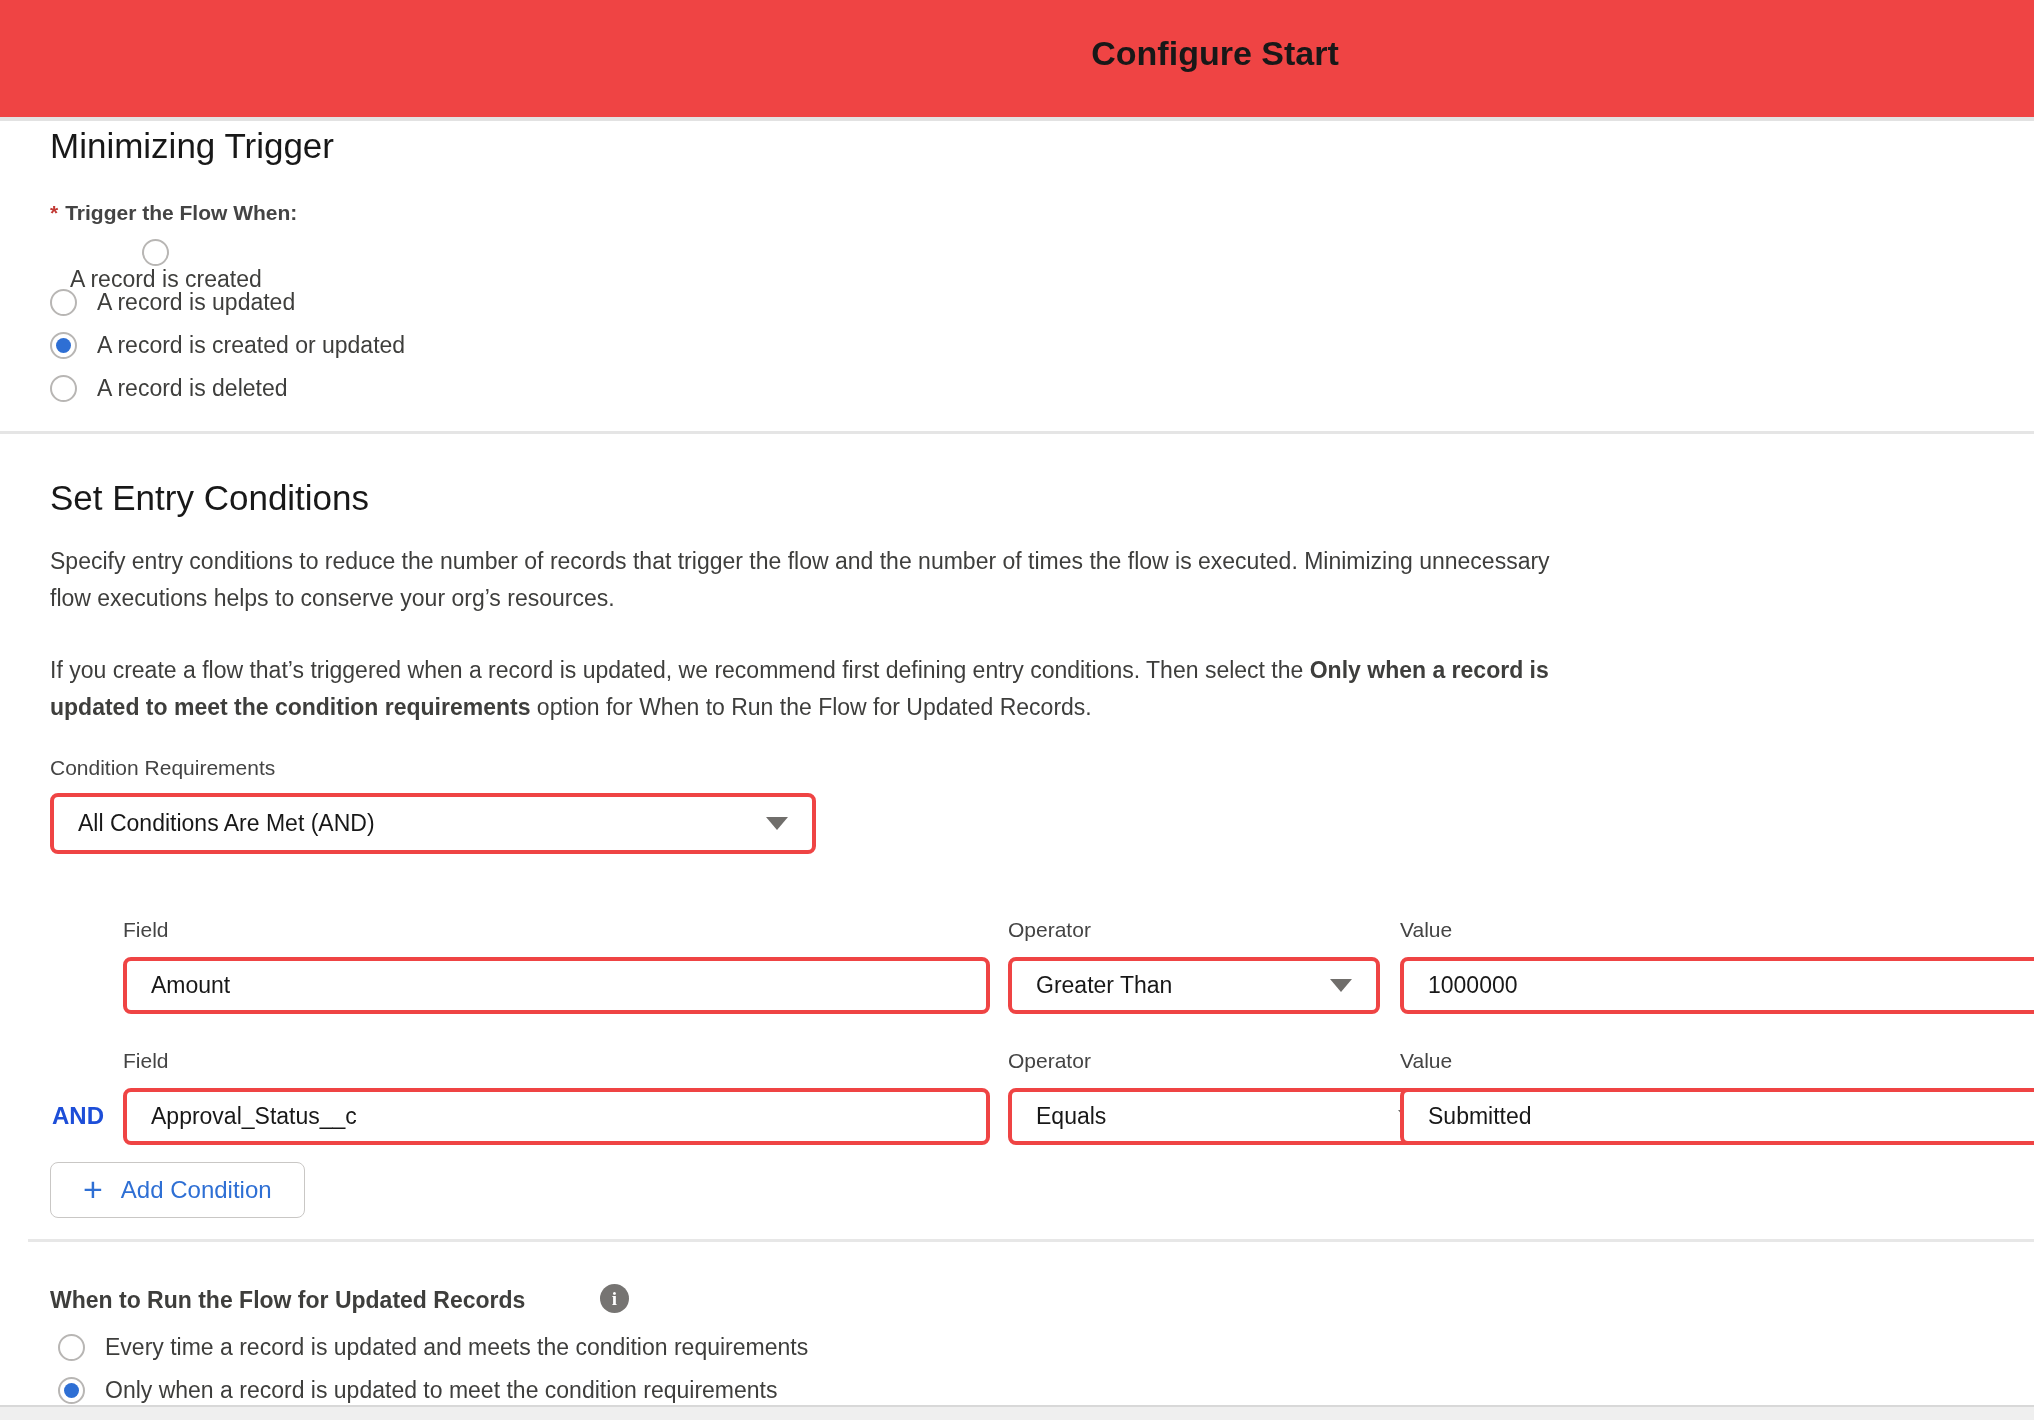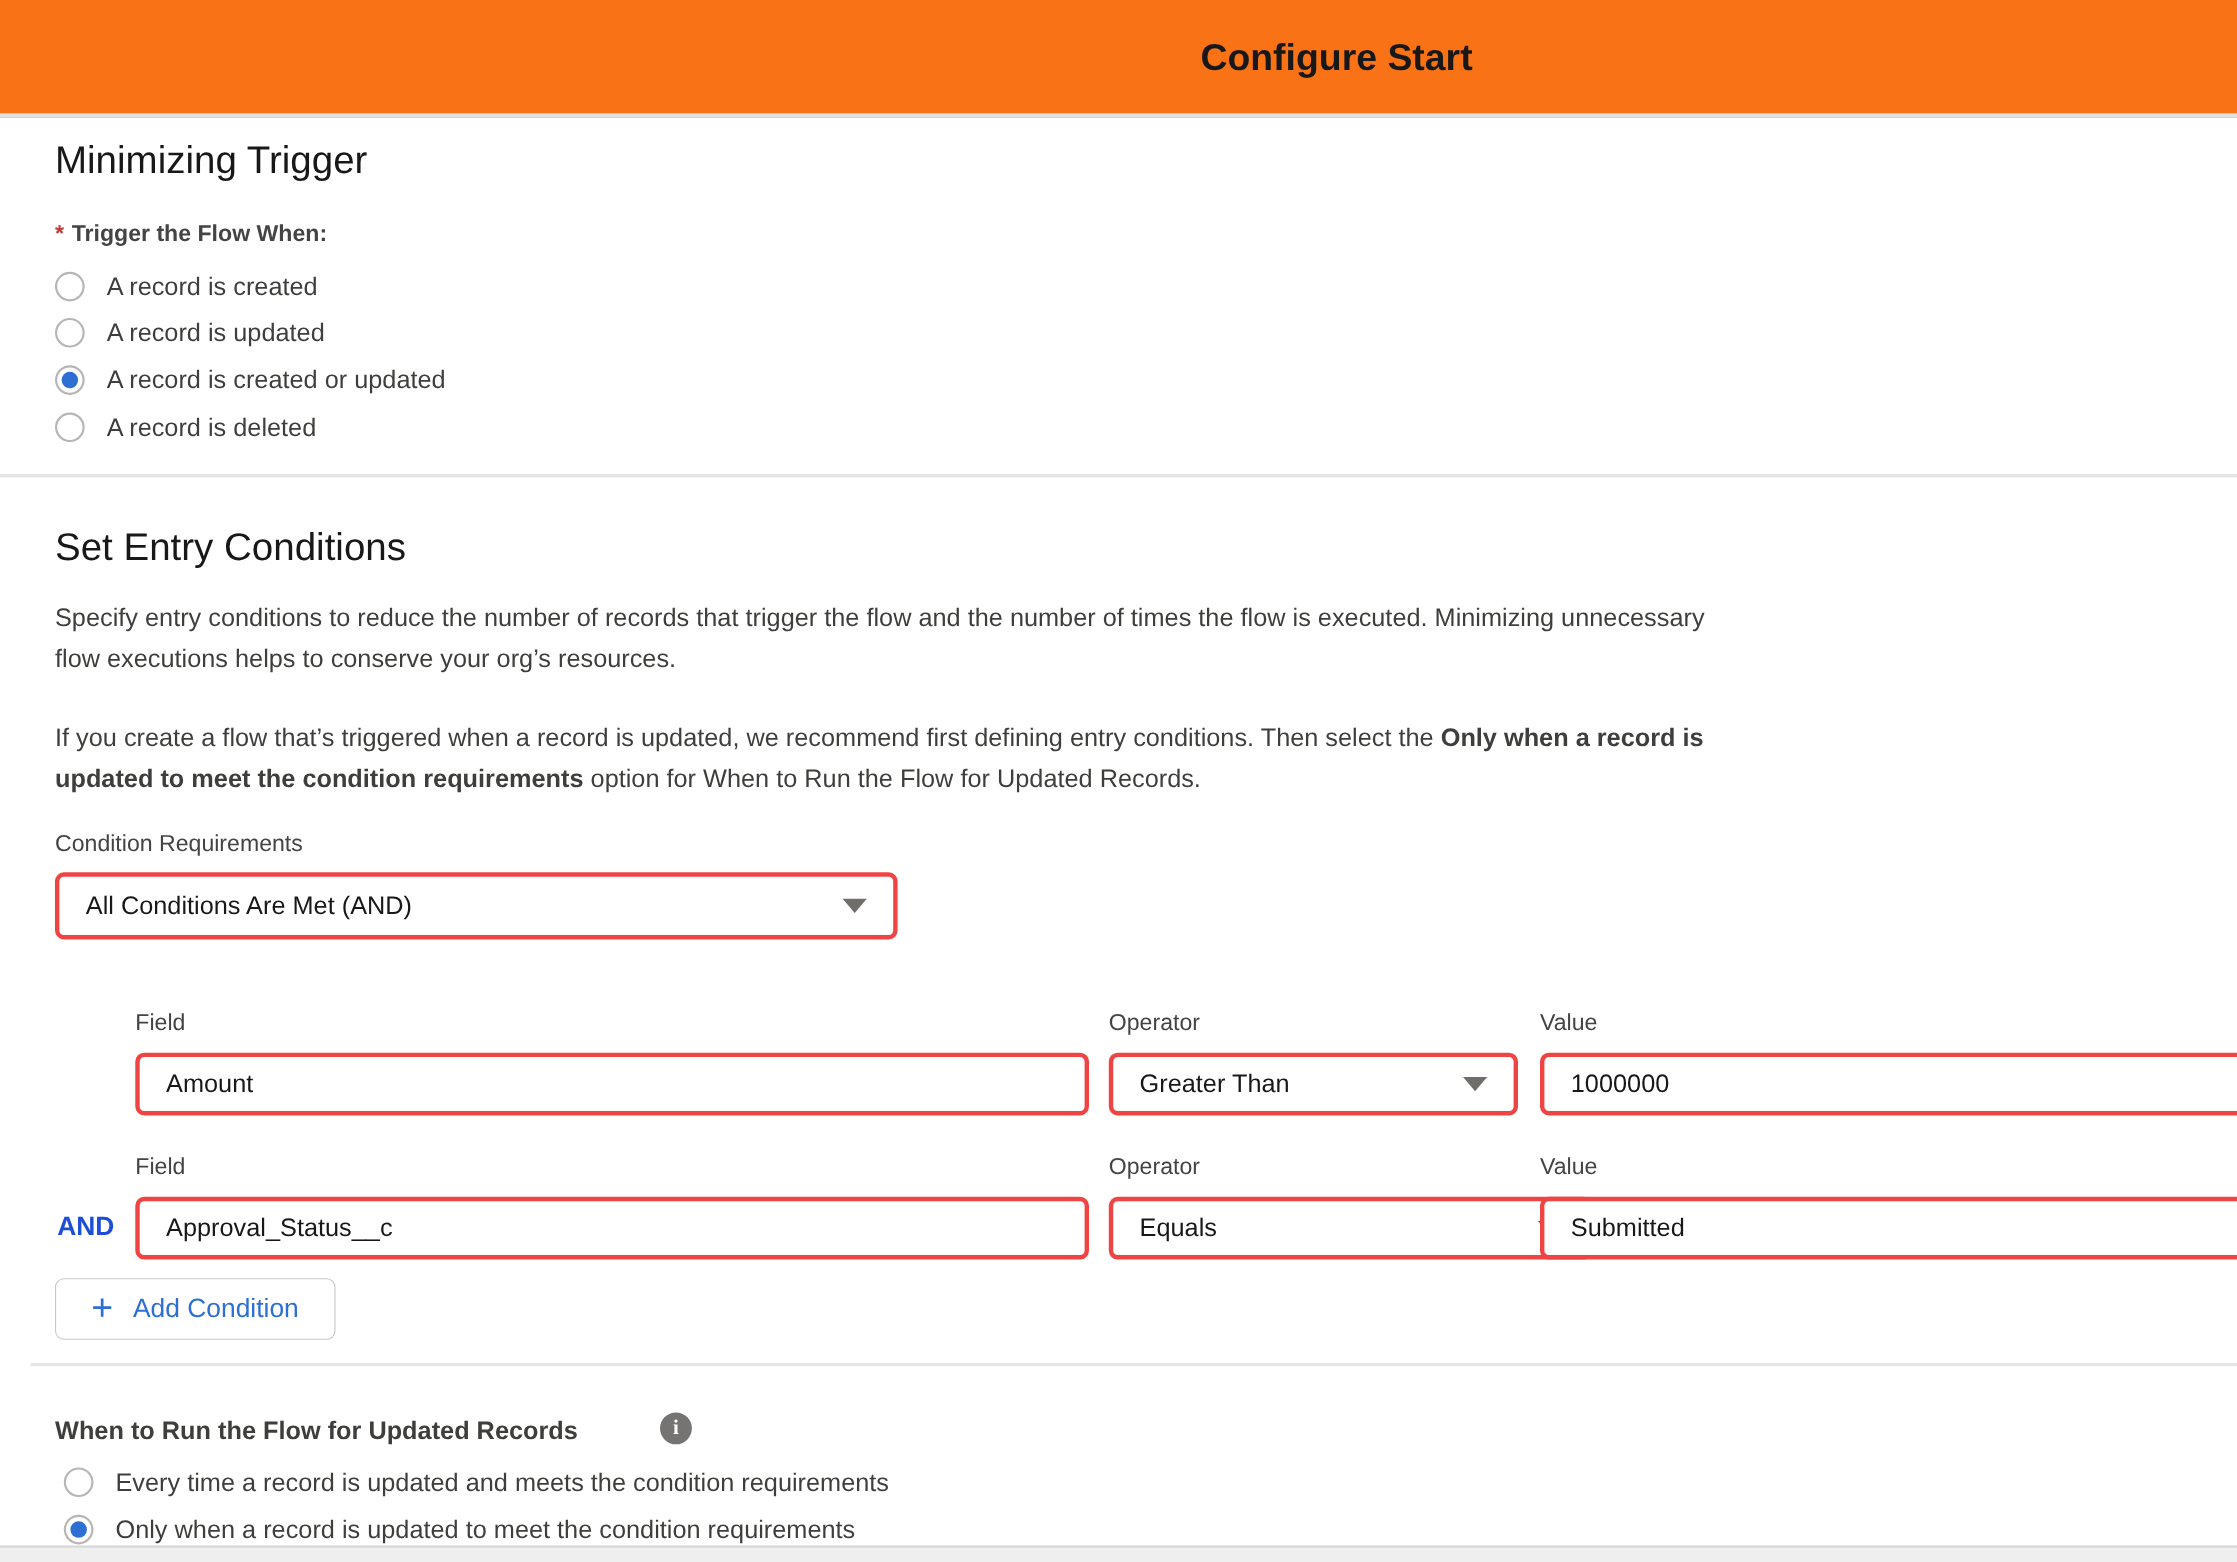--- a/index.html
+++ b/index.html
@@ -5,22 +5,22 @@
   * { box-sizing: border-box; }
   html, body { margin: 0; padding: 0; background: #fff; }
   body { font-family: "Liberation Sans", sans-serif; color: #3e3e3c; }
   .screen {
     position: relative; width: 2034px; height: 1420px;
     background: #fff; overflow: hidden;
   }
 
   
   .modal-header {
-    position: absolute; top: 0; left: 0; width: 100%; height: 107px;
-    background: #f97316; border-bottom: 4px solid #e2e2e2;
+    position: absolute; top: 0; left: 0; width: 100%; height: 121px;
+    background: #ef4444; border-bottom: 4px solid #e2e2e2;
   }
   .modal-title {
     position: absolute; left: 1215px; top: 53px; transform: translate(-50%, -50%);
     font-size: 34px; font-weight: 600; color: #181818; white-space: nowrap;
   }
 
   
   .section-heading {
     position: absolute; left: 50px;
     font-size: 35px; font-weight: 400; color: #181818; white-space: nowrap;
@@ -101,21 +101,21 @@
   <div class="modal-header">
     <div class="modal-title">Configure Start</div>
   </div>
 
   <div class="section-heading" style="top:126px;">Minimizing Trigger</div>
 
   <div class="field-label" style="position:absolute; left:50px; top:201px; font-weight:700;">
     <span class="required-star">*</span><span>Trigger the Flow When:</span>
   </div>
 
-  <div class="radio-row" style="left:50px; top:239px;">
+  <div class="radio-row" style="left:50px; top:239px;flex-direction:column;">
     <span class="radio-circle"></span>
     <span class="radio-label">A record is created</span>
   </div>
   <div class="radio-row" style="left:50px; top:281px;">
     <span class="radio-circle"></span>
     <span class="radio-label">A record is updated</span>
   </div>
   <div class="radio-row" style="left:50px; top:324px;">
     <span class="radio-circle selected"></span>
     <span class="radio-label">A record is created or updated</span>

